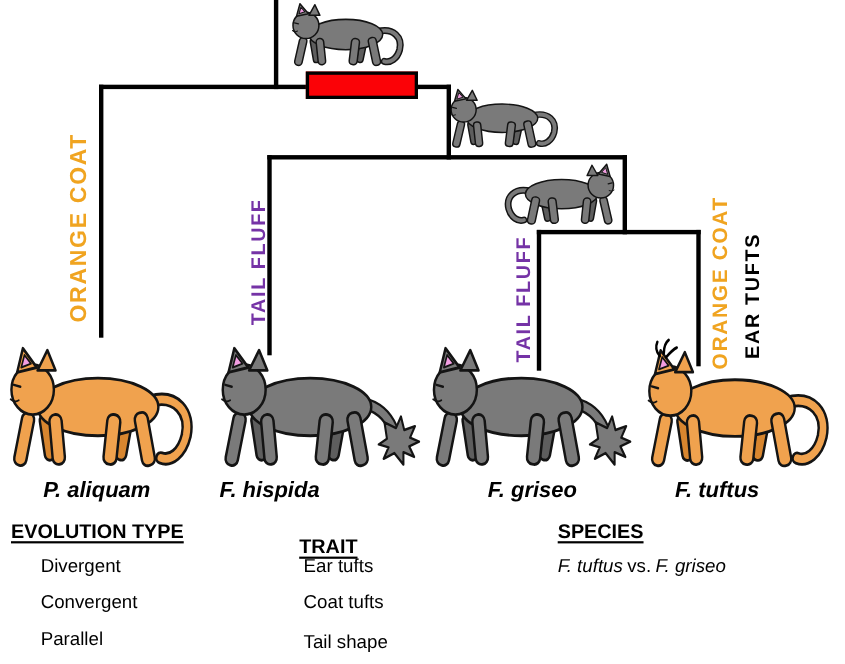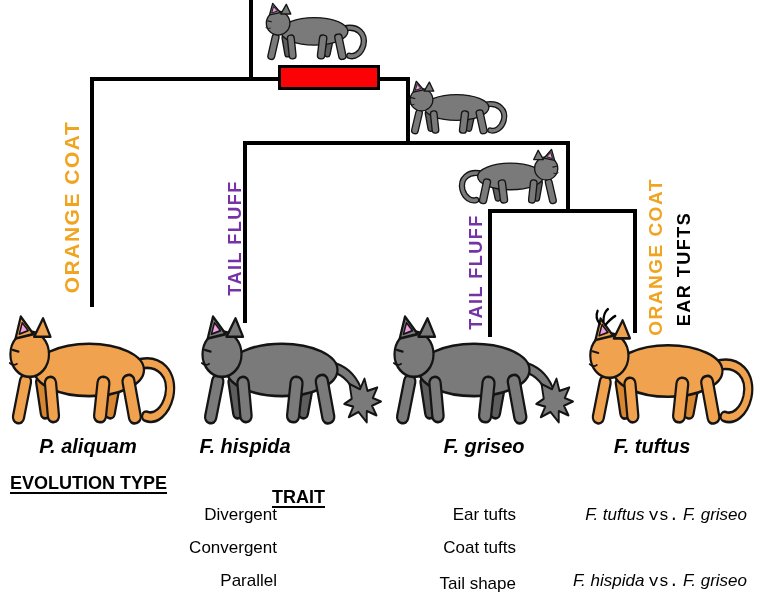--- a/index.html
+++ b/index.html
@@ -37,24 +37,24 @@
   }
   
   .th {
     position:absolute; width:240px; height:24px; font-size:18px; font-weight:bold;
     text-align:left; line-height:24px; color:#000;
     text-decoration:underline; text-decoration-thickness:2px; text-underline-offset:3px;
     white-space:nowrap;
   }
   .td {
     position:absolute; width:240px; height:22px; font-size:17px; color:#000;
-    text-align:right; line-height:22px; white-space:nowrap;
+    text-align:left; line-height:22px; white-space:nowrap;
   }
   .td .it { font-style:italic; }
-  .td .vs { font-style:normal; padding:0 4px;font-family:Liberation Mono, monospace; }
+  .td .vs { font-style:normal; padding:0 4px; }
 </style>
 </head>
 <body>
 
 <div class="stage">
 
   <svg width="0" height="0" style="position:absolute" aria-hidden="true">
     <defs>
       <g id="cat-base" stroke="#141414" stroke-width="3" stroke-linejoin="round" stroke-linecap="round">
         <rect x="48" y="72" width="13" height="48" rx="6" fill="var(--shade)" transform="rotate(-10 54 74)"></rect>
@@ -143,29 +143,27 @@
       <use href="#cat-tufted"></use>
     </svg>
 
   <div class="sp" style="left:-2px">P. aliquam</div>
   <div class="sp" style="left:155px">F. hispida</div>
   <div class="sp" style="left:394px">F. griseo</div>
   <div class="sp" style="left:562px">F. tuftus</div>
 
   <div class="th" style="left:10px;  top:471px">EVOLUTION TYPE</div>
   <div class="th" style="left:272px; top:485px">TRAIT</div>
+  <div class="th" style="left:507px; top:471px">SPECIES</div>
 
   <div class="td" style="left:37px; top:504px">Divergent</div>
   <div class="td" style="left:37px; top:537px">Convergent</div>
   <div class="td" style="left:37px; top:570px">Parallel</div>
 
   <div class="td" style="left:276px; top:504px">Ear tufts</div>
   <div class="td" style="left:276px; top:537px">Coat tufts</div>
   <div class="td" style="left:276px; top:573px">Tail shape</div>
 
   <div class="td" style="left:507px; top:504px">
     <span class="it">F. tuftus</span><span class="vs">vs.</span><span class="it">F. griseo</span>
   </div>
-  <div class="td" style="left:507px; top:570px">
-    <span class="it">F. hispida</span><span class="vs">vs.</span><span class="it">F. griseo</span>
-  </div>
 
 </div>
 
 </body></html>

